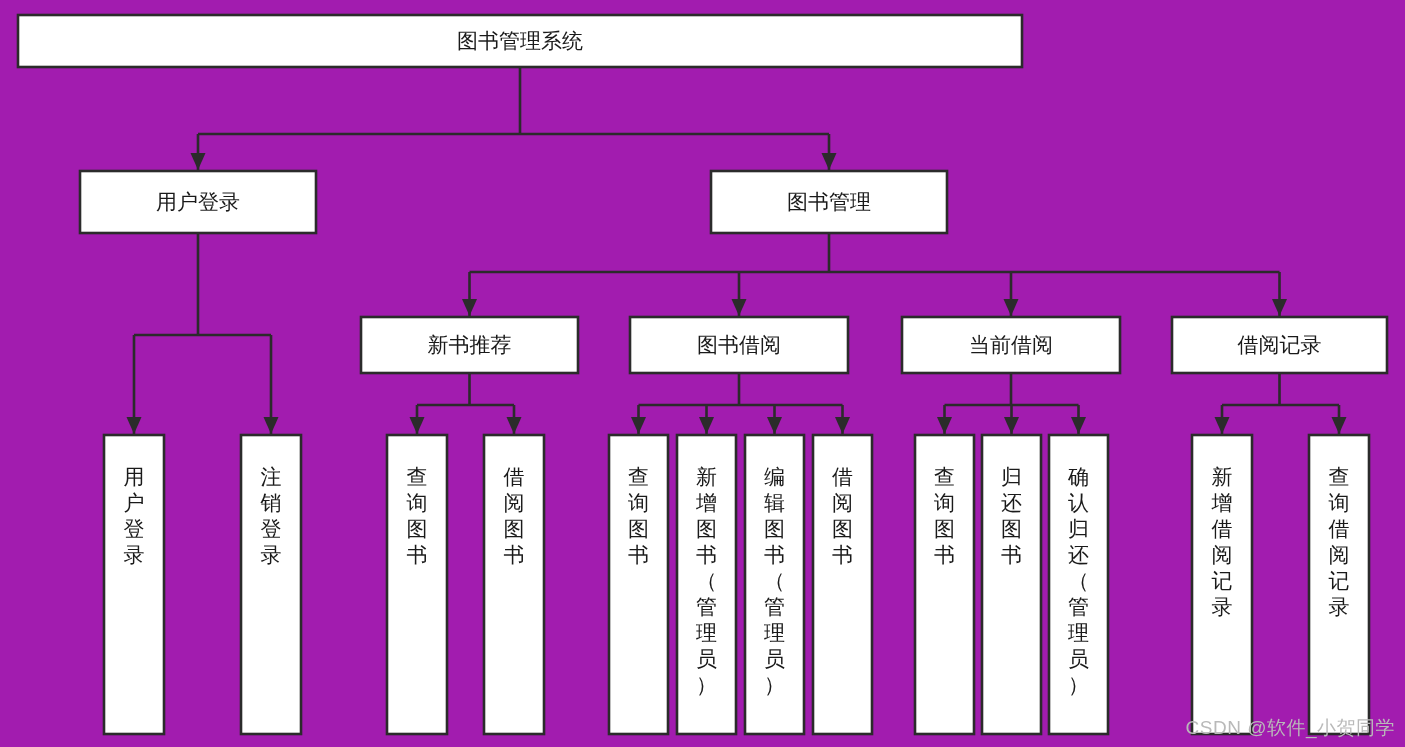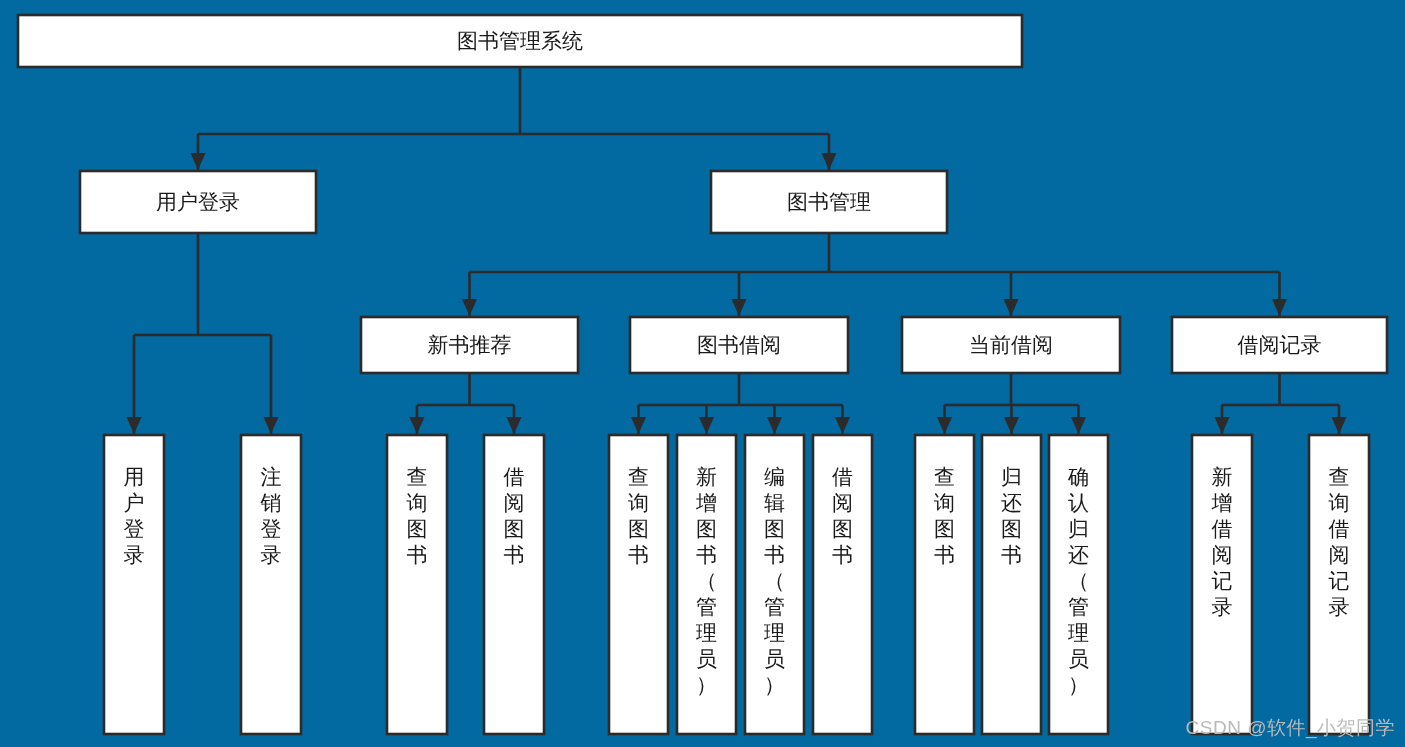--- a/index.html
+++ b/index.html
@@ -12,21 +12,21 @@
     width: 1405px;
     height: 747px;
     font-family: "Liberation Sans", "DejaVu Sans", sans-serif;
     overflow: hidden;
     position: relative;
   }
   #diagram-root {
     position: relative;
     width: 1405px;
     height: 747px;
-    background: #0369a1;
+    background: #a21caf;
   }
   svg#tree-svg {
     position: absolute;
     left: 0;
     top: 0;
     width: 1405px;
     height: 747px;
   }
   .node-box {
     fill: #ffffff;

